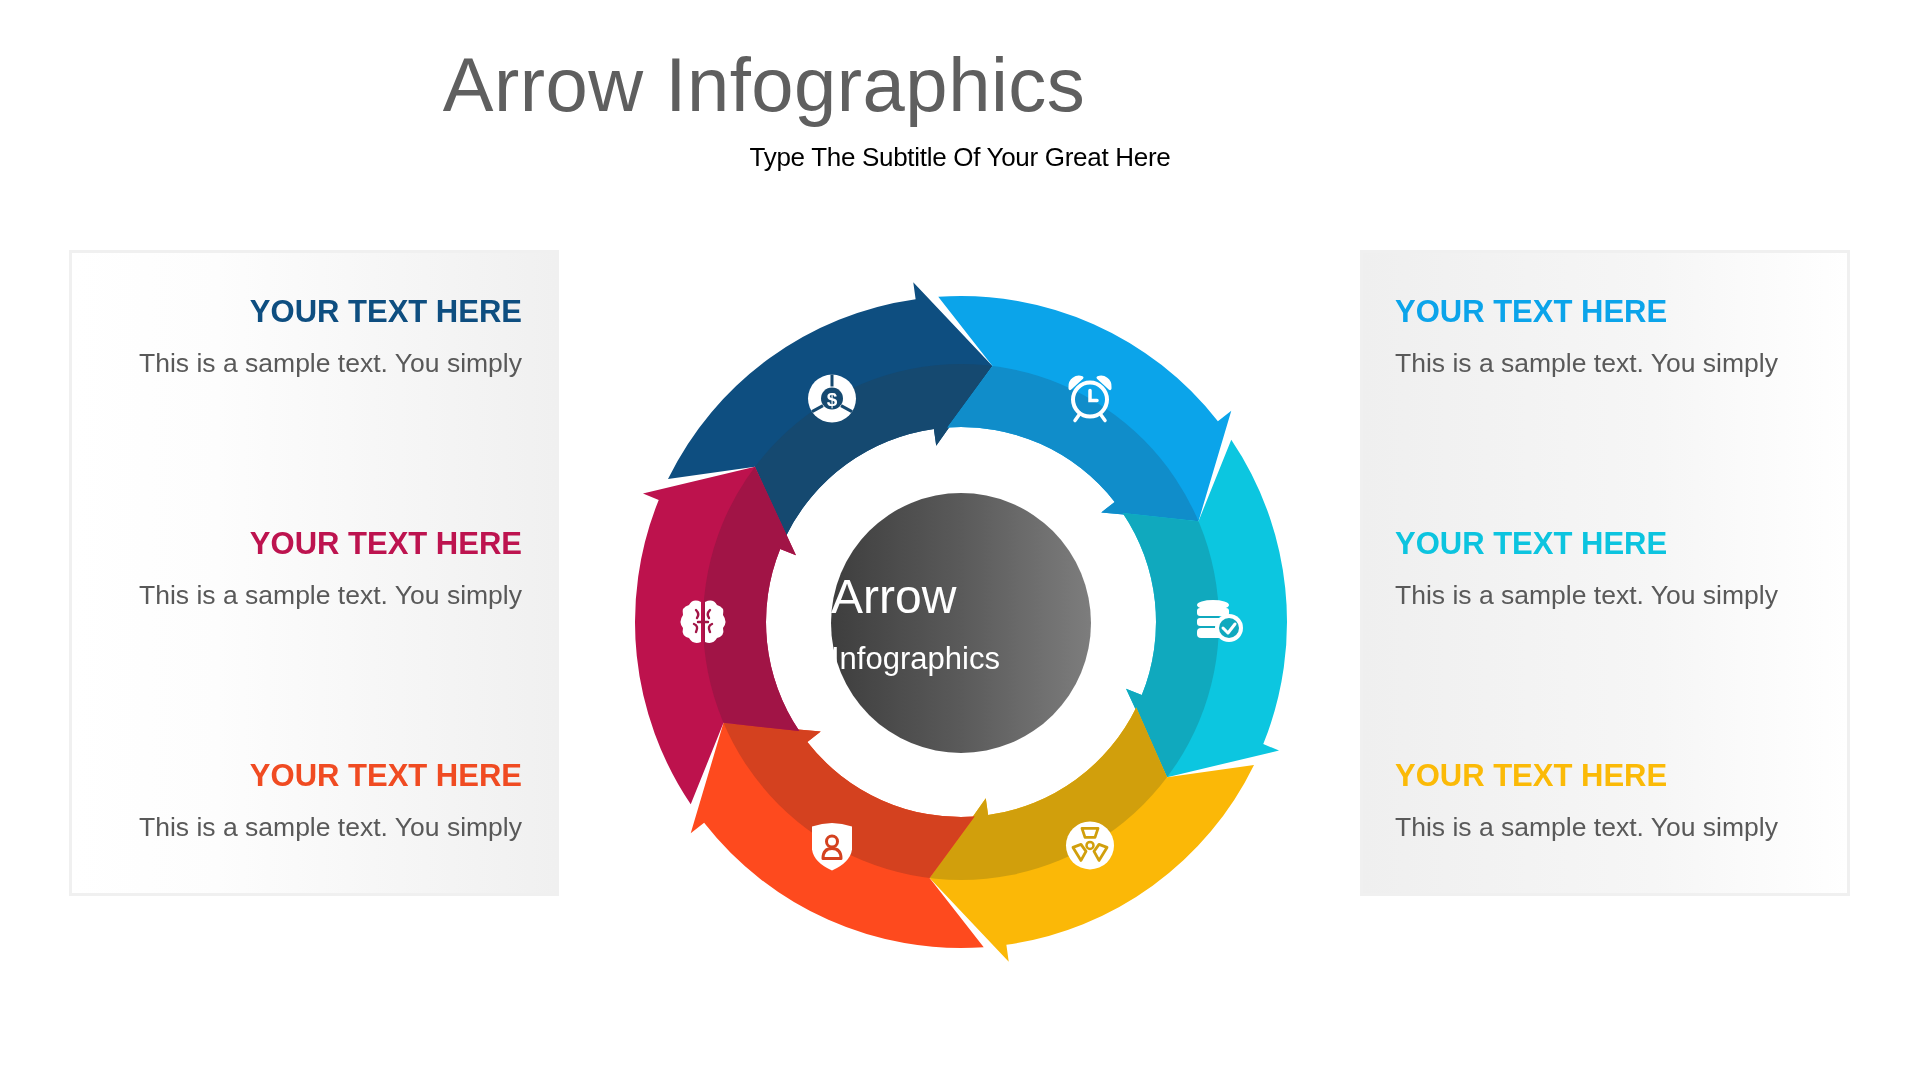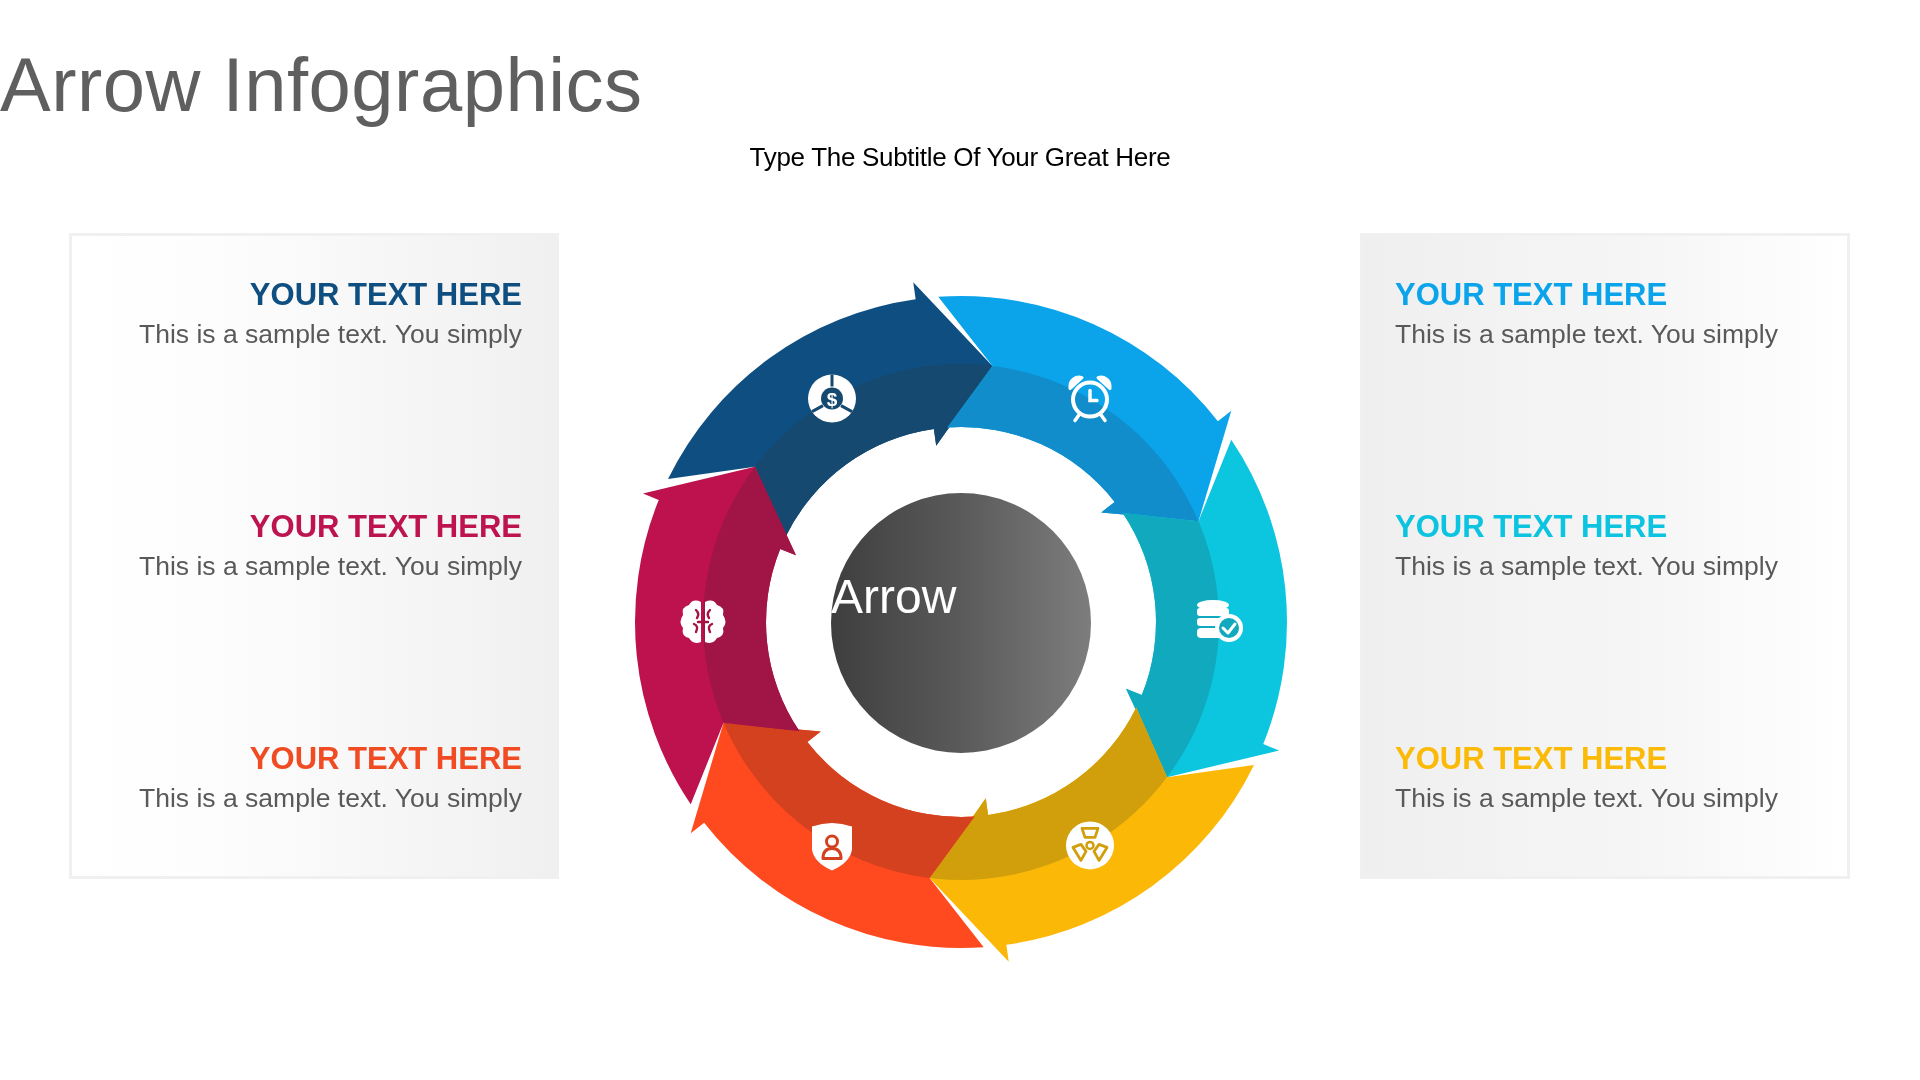--- a/index.html
+++ b/index.html
@@ -3,43 +3,43 @@
 <meta charset="utf-8">
 <style>
   html, body { margin: 0; padding: 0; }
   body {
     width: 1920px; height: 1080px; position: relative; overflow: hidden;
     background: #ffffff;
     font-family: "Liberation Sans", "DejaVu Sans", sans-serif;
   }
   .title {
     position: absolute; left: 0; width: 1528px; top: 40px;
-    font-size: 76px; line-height: 90px;
+    text-align: center; font-size: 76px; line-height: 90px;
     color: #5f5f5f; font-weight: 400; letter-spacing: 0.5px;
   }
   .subtitle {
     position: absolute; left: 0; width: 1920px; top: 140px;
     text-align: center; font-size: 26px; line-height: 34px;
     color: #000000; letter-spacing: -0.3px;
   }
   .panel {
-    position: absolute; top: 233px; height: 646px; width: 490px;
+    position: absolute; top: 250px; height: 646px; width: 490px;
     box-sizing: border-box; border: 3px solid #f0f0f0;
   }
   .panel-left { left: 69px; background: linear-gradient(to right, #ffffff 0%, #fdfdfd 30%, #f0f0f0 100%); }
   .panel-right { left: 1360px; background: linear-gradient(to right, #efefef 0%, #f6f6f6 60%, #ffffff 100%); }
   .item { position: absolute; width: 460px; }
   .panel-left .item { right: 34px; text-align: right; }
   .panel-right .item { left: 32px; text-align: left; }
   .item-heading {
     font-size: 31px; font-weight: 700; line-height: 36px; letter-spacing: 0px;
     white-space: nowrap;
   }
   .item-body {
-    margin-top: 4px; font-size: 26.5px; line-height: 34px; color: #595959;
+    margin-top: 16px; font-size: 26.5px; line-height: 34px; color: #595959;
     white-space: nowrap;
   }
   .ring-wrap { position: absolute; left: 0; top: 0; width: 1920px; height: 1080px; pointer-events: none; }
   .ring-wrap svg { position: absolute; left: 0; top: 0; }
   .ring-wrap .seg, .ring-wrap .icon-g { pointer-events: auto; }
   .center-circle {
     position: absolute; left: 831px; top: 493px; width: 260px; height: 260px;
     border-radius: 50%;
     background: linear-gradient(to right, #3e3e3e 0%, #5a5a5a 50%, #7d7d7d 100%);
     color: #ffffff; text-align: left;
@@ -205,13 +205,14 @@
         <path d="M2,-20 Q10,-24 14,-17 Q22,-15 20,-7 Q25,0 20,6 Q22,14 14,16 Q10,23 2,20 Z" fill="#fff"></path>
         <path d="M-7,-12 Q-3,-8 -6,-4 M7,-12 Q3,-8 6,-4 M-9,2 Q-4,4 -7,10 M9,2 Q4,4 7,10 M-5,0 L5,0" stroke="#a11446" stroke-width="2.4" fill="none" stroke-linecap="round"></path>
       </g>
         </g>
       </g>
   </svg>
 </div>
 
 <div class="center-circle">
   <div class="center-line1">Arrow</div>
+  <div class="center-line2">Infographics</div>
 </div>
 
 </body></html>

